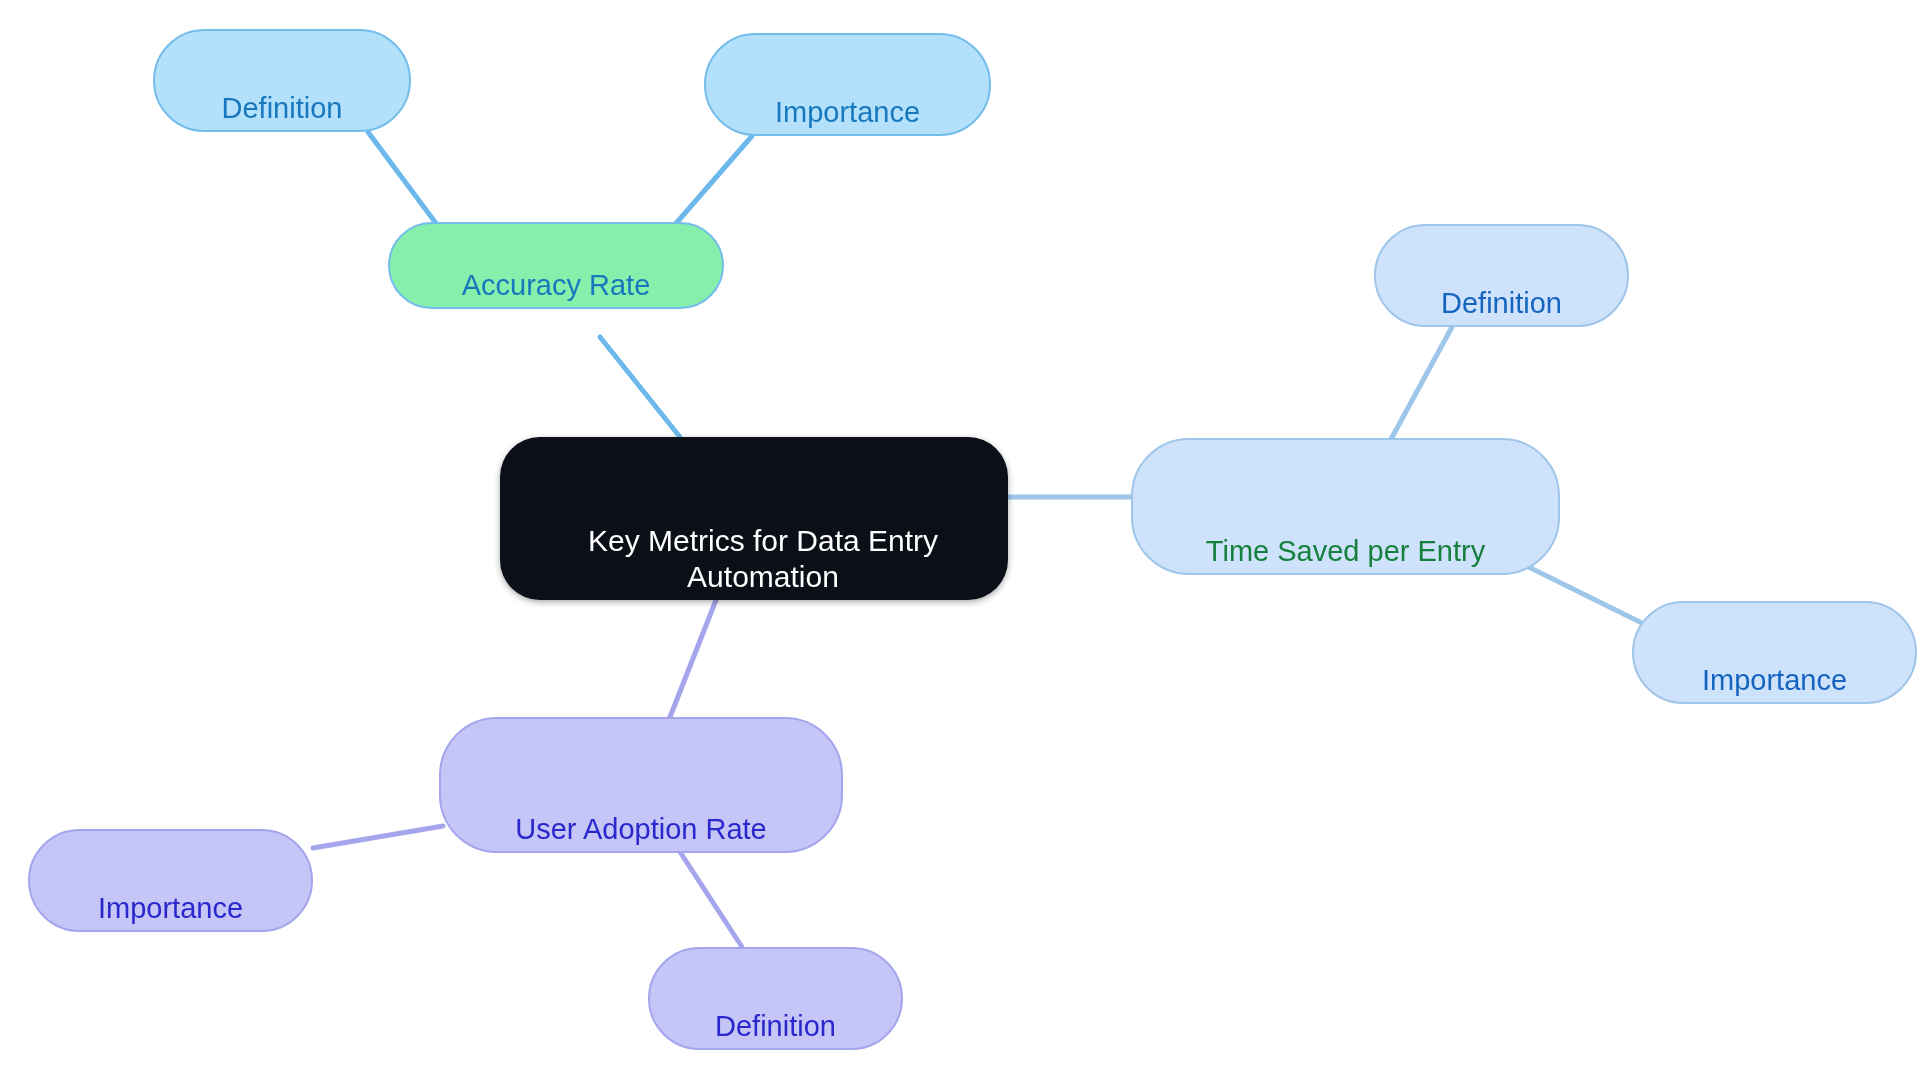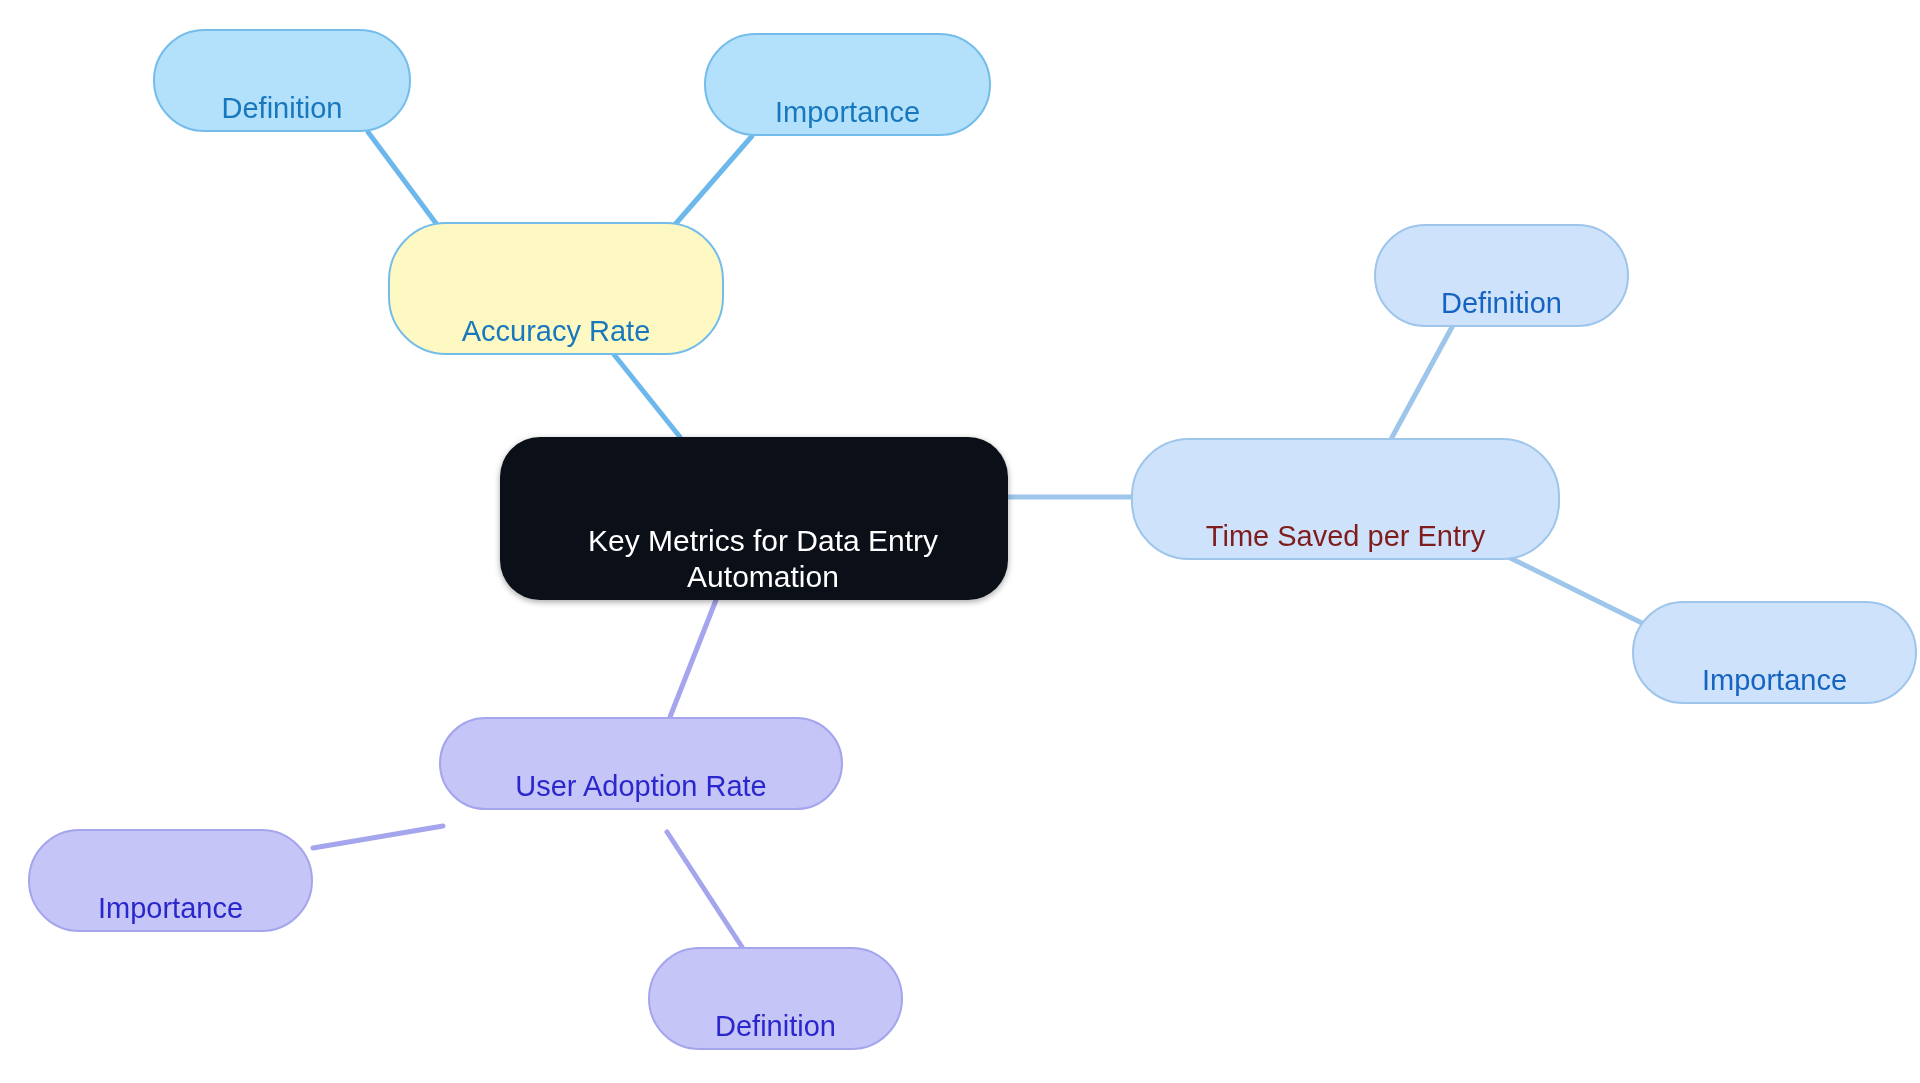--- a/index.html
+++ b/index.html
@@ -59,23 +59,23 @@
       <line x1="1008" y1="497" x2="1131" y2="497" stroke="#9ec5ea" stroke-width="5" stroke-linecap="round"></line>
       <line x1="1390" y1="441" x2="1452" y2="327" stroke="#9ec5ea" stroke-width="5" stroke-linecap="round"></line>
       <line x1="1494" y1="550" x2="1650" y2="627" stroke="#9ec5ea" stroke-width="5" stroke-linecap="round"></line>
       <line x1="716" y1="600" x2="670" y2="717" stroke="#a5a5ee" stroke-width="5" stroke-linecap="round"></line>
       <line x1="443" y1="826" x2="313" y2="848" stroke="#a5a5ee" stroke-width="5" stroke-linecap="round"></line>
       <line x1="667" y1="832" x2="742" y2="947" stroke="#a5a5ee" stroke-width="5" stroke-linecap="round"></line>
     </svg>
   <div id="node-layer">
       <div class="node root" style="left: 500px; top: 437px; width: 508px; height: 163px; background: rgb(11, 15, 24); border-color: rgb(11, 15, 24); color: rgb(255, 255, 255); font-size: 30px;"><span class="node-label">Key Metrics for Data Entry
 Automation</span></div>
-      <div class="node" style="left: 388px; top: 222px; width: 336px; height: 133px; background: #fef9c3; border-color: rgb(116, 189, 234); color: rgb(24, 120, 189); font-size: 29px;"><span class="node-label">Accuracy Rate</span></div>
+      <div class="node" style="left: 388px; top: 222px; width: 336px; height: 87px; background: #86efac; border-color: rgb(116, 189, 234); color: rgb(24, 120, 189); font-size: 29px;"><span class="node-label">Accuracy Rate</span></div>
       <div class="node" style="left: 153px; top: 29px; width: 258px; height: 103px; background: rgb(179, 224, 251); border-color: rgb(116, 189, 234); color: rgb(24, 120, 189); font-size: 29px;"><span class="node-label">Definition</span></div>
       <div class="node" style="left: 704px; top: 33px; width: 287px; height: 103px; background: rgb(179, 224, 251); border-color: rgb(116, 189, 234); color: rgb(24, 120, 189); font-size: 29px;"><span class="node-label">Importance</span></div>
-      <div class="node" style="left: 1131px; top: 438px; width: 429px; height: 122px; background: rgb(207, 226, 251); border-color: rgb(158, 197, 234); color: #7f1d1d; font-size: 29px;"><span class="node-label">Time Saved per Entry</span></div>
+      <div class="node" style="left: 1131px; top: 438px; width: 429px; height: 137px; background: rgb(207, 226, 251); border-color: rgb(158, 197, 234); color: #15803d; font-size: 29px;"><span class="node-label">Time Saved per Entry</span></div>
       <div class="node" style="left: 1374px; top: 224px; width: 255px; height: 103px; background: rgb(207, 226, 251); border-color: rgb(158, 197, 234); color: rgb(21, 101, 192); font-size: 29px;"><span class="node-label">Definition</span></div>
       <div class="node" style="left: 1632px; top: 601px; width: 285px; height: 103px; background: rgb(207, 226, 251); border-color: rgb(158, 197, 234); color: rgb(21, 101, 192); font-size: 29px;"><span class="node-label">Importance</span></div>
-      <div class="node" style="left: 439px; top: 717px; width: 404px; height: 93px; background: rgb(197, 197, 247); border-color: rgb(165, 165, 238); color: rgb(42, 40, 204); font-size: 29px;"><span class="node-label">User Adoption Rate</span></div>
+      <div class="node" style="left: 439px; top: 717px; width: 404px; height: 136px; background: rgb(197, 197, 247); border-color: rgb(165, 165, 238); color: rgb(42, 40, 204); font-size: 29px;"><span class="node-label">User Adoption Rate</span></div>
       <div class="node" style="left: 28px; top: 829px; width: 285px; height: 103px; background: rgb(197, 197, 247); border-color: rgb(165, 165, 238); color: rgb(42, 40, 204); font-size: 29px;"><span class="node-label">Importance</span></div>
       <div class="node" style="left: 648px; top: 947px; width: 255px; height: 103px; background: rgb(197, 197, 247); border-color: rgb(165, 165, 238); color: rgb(42, 40, 204); font-size: 29px;"><span class="node-label">Definition</span></div>
     </div>
 </div>
 
 </body></html>

